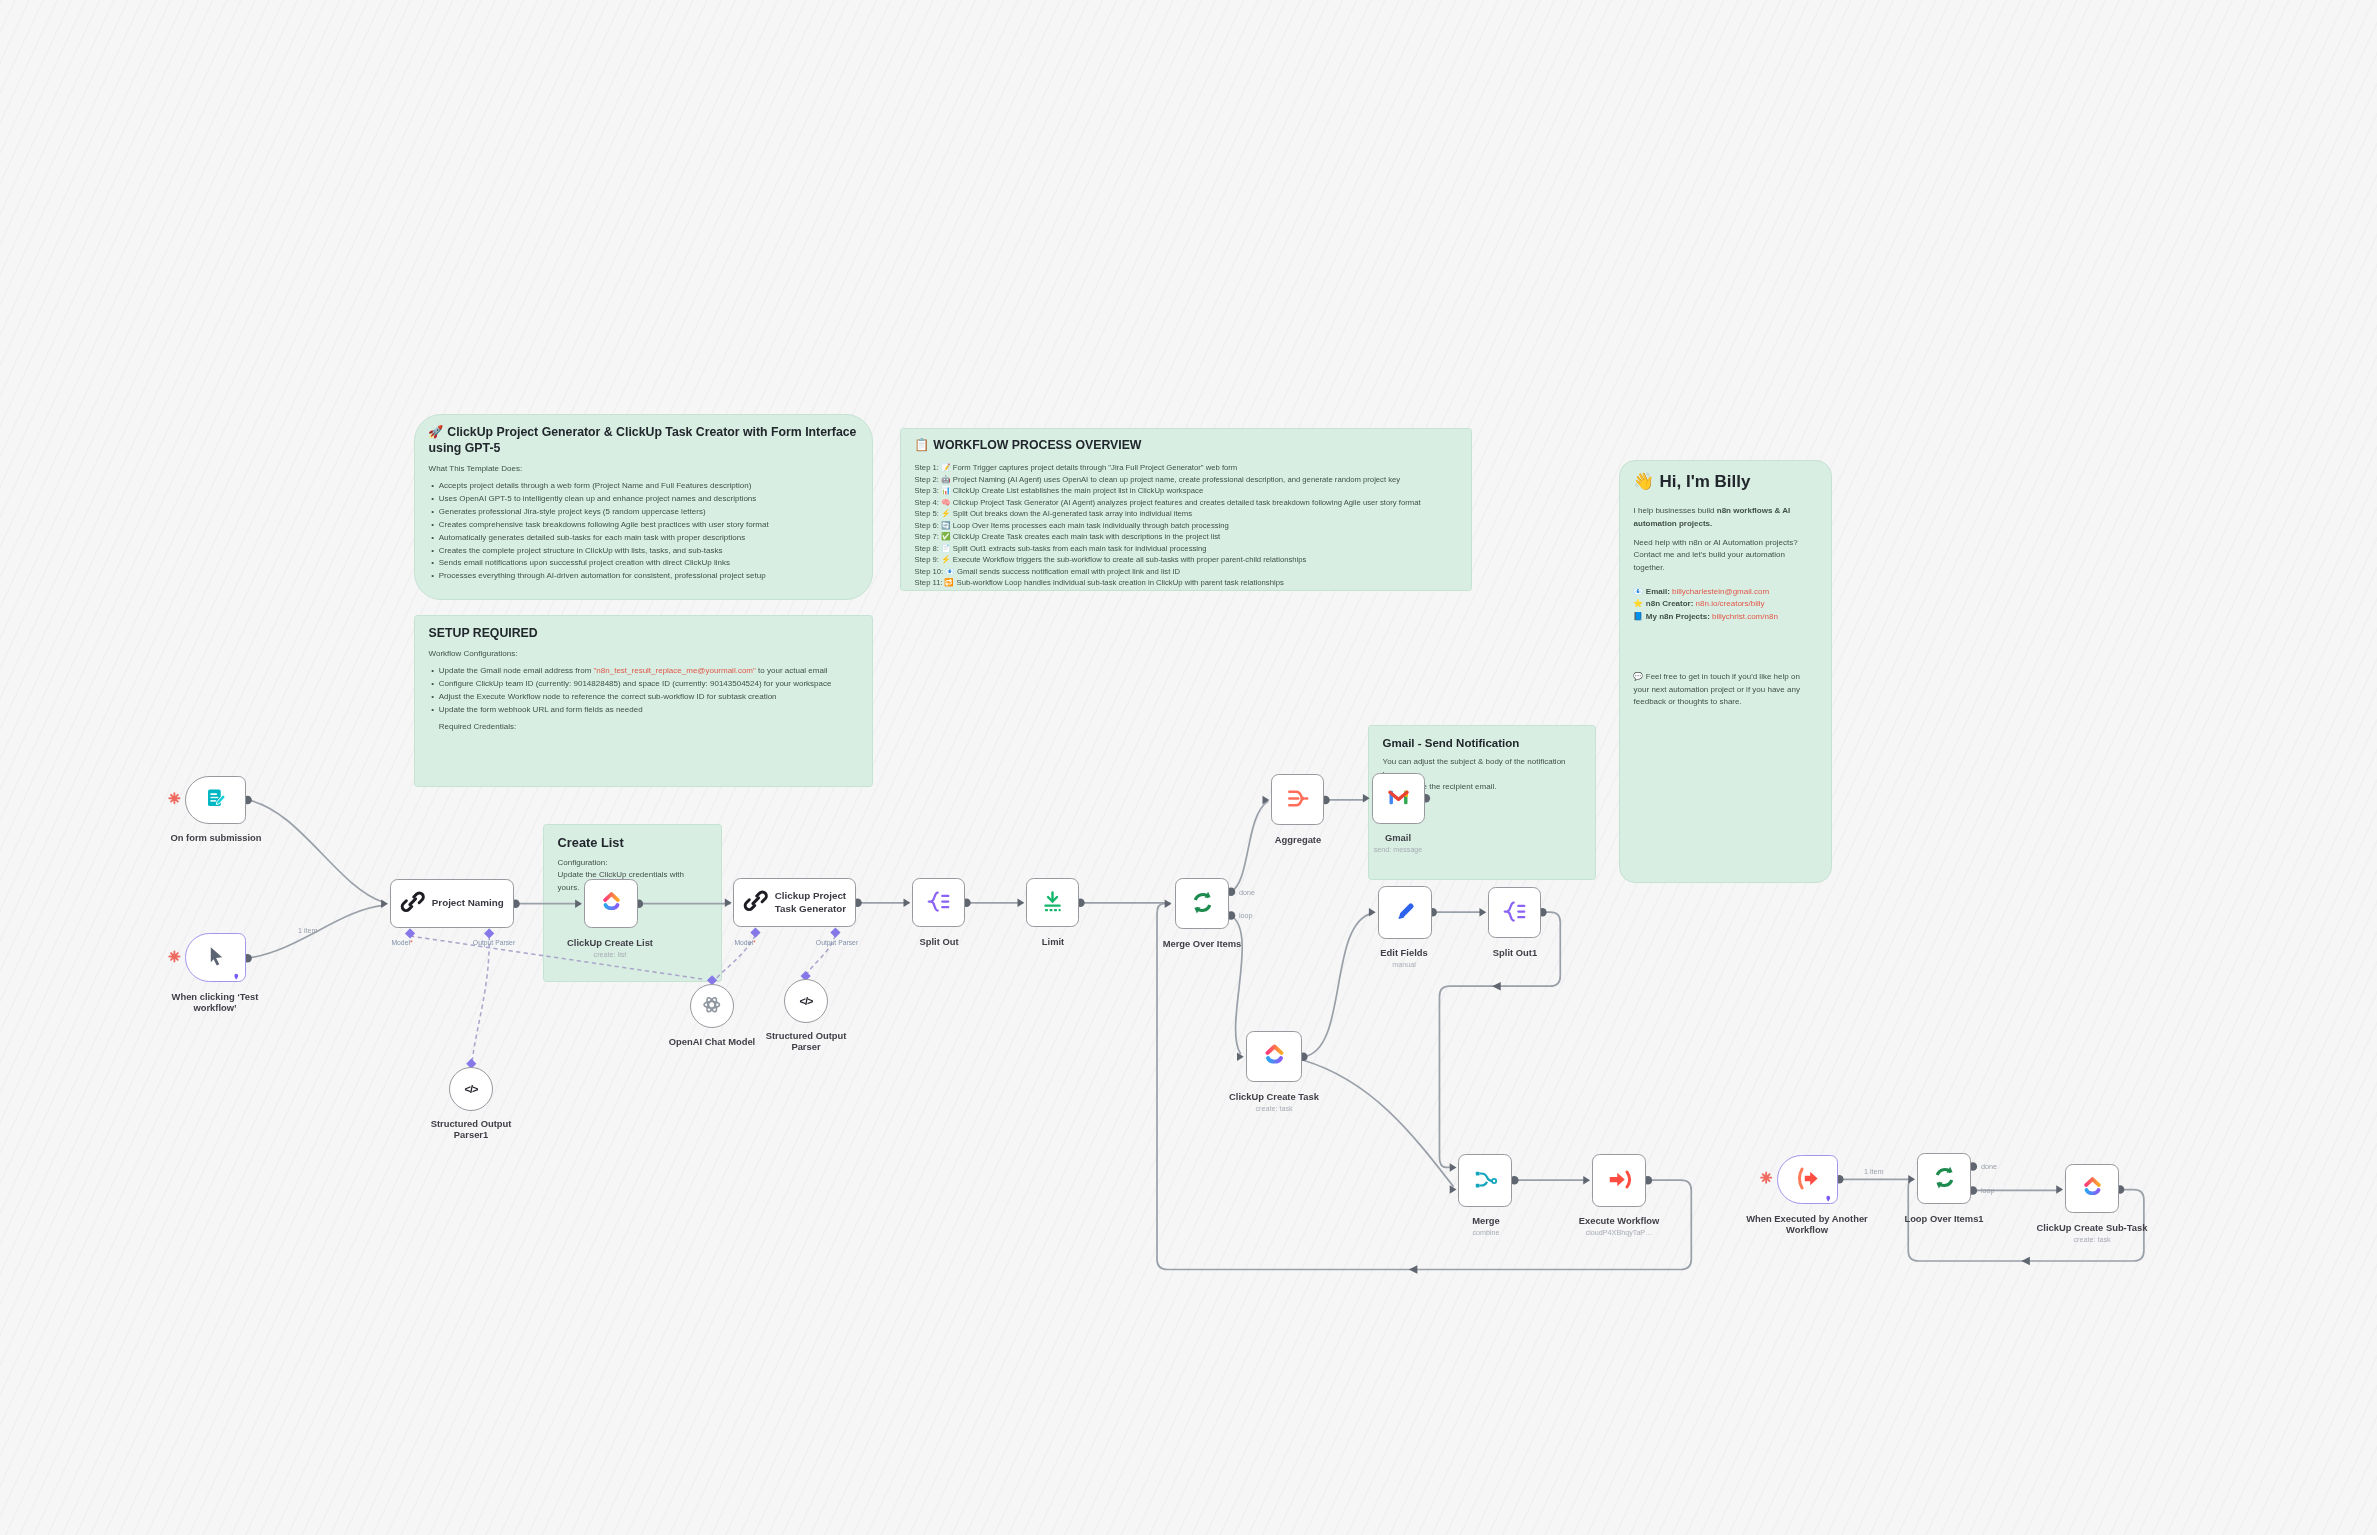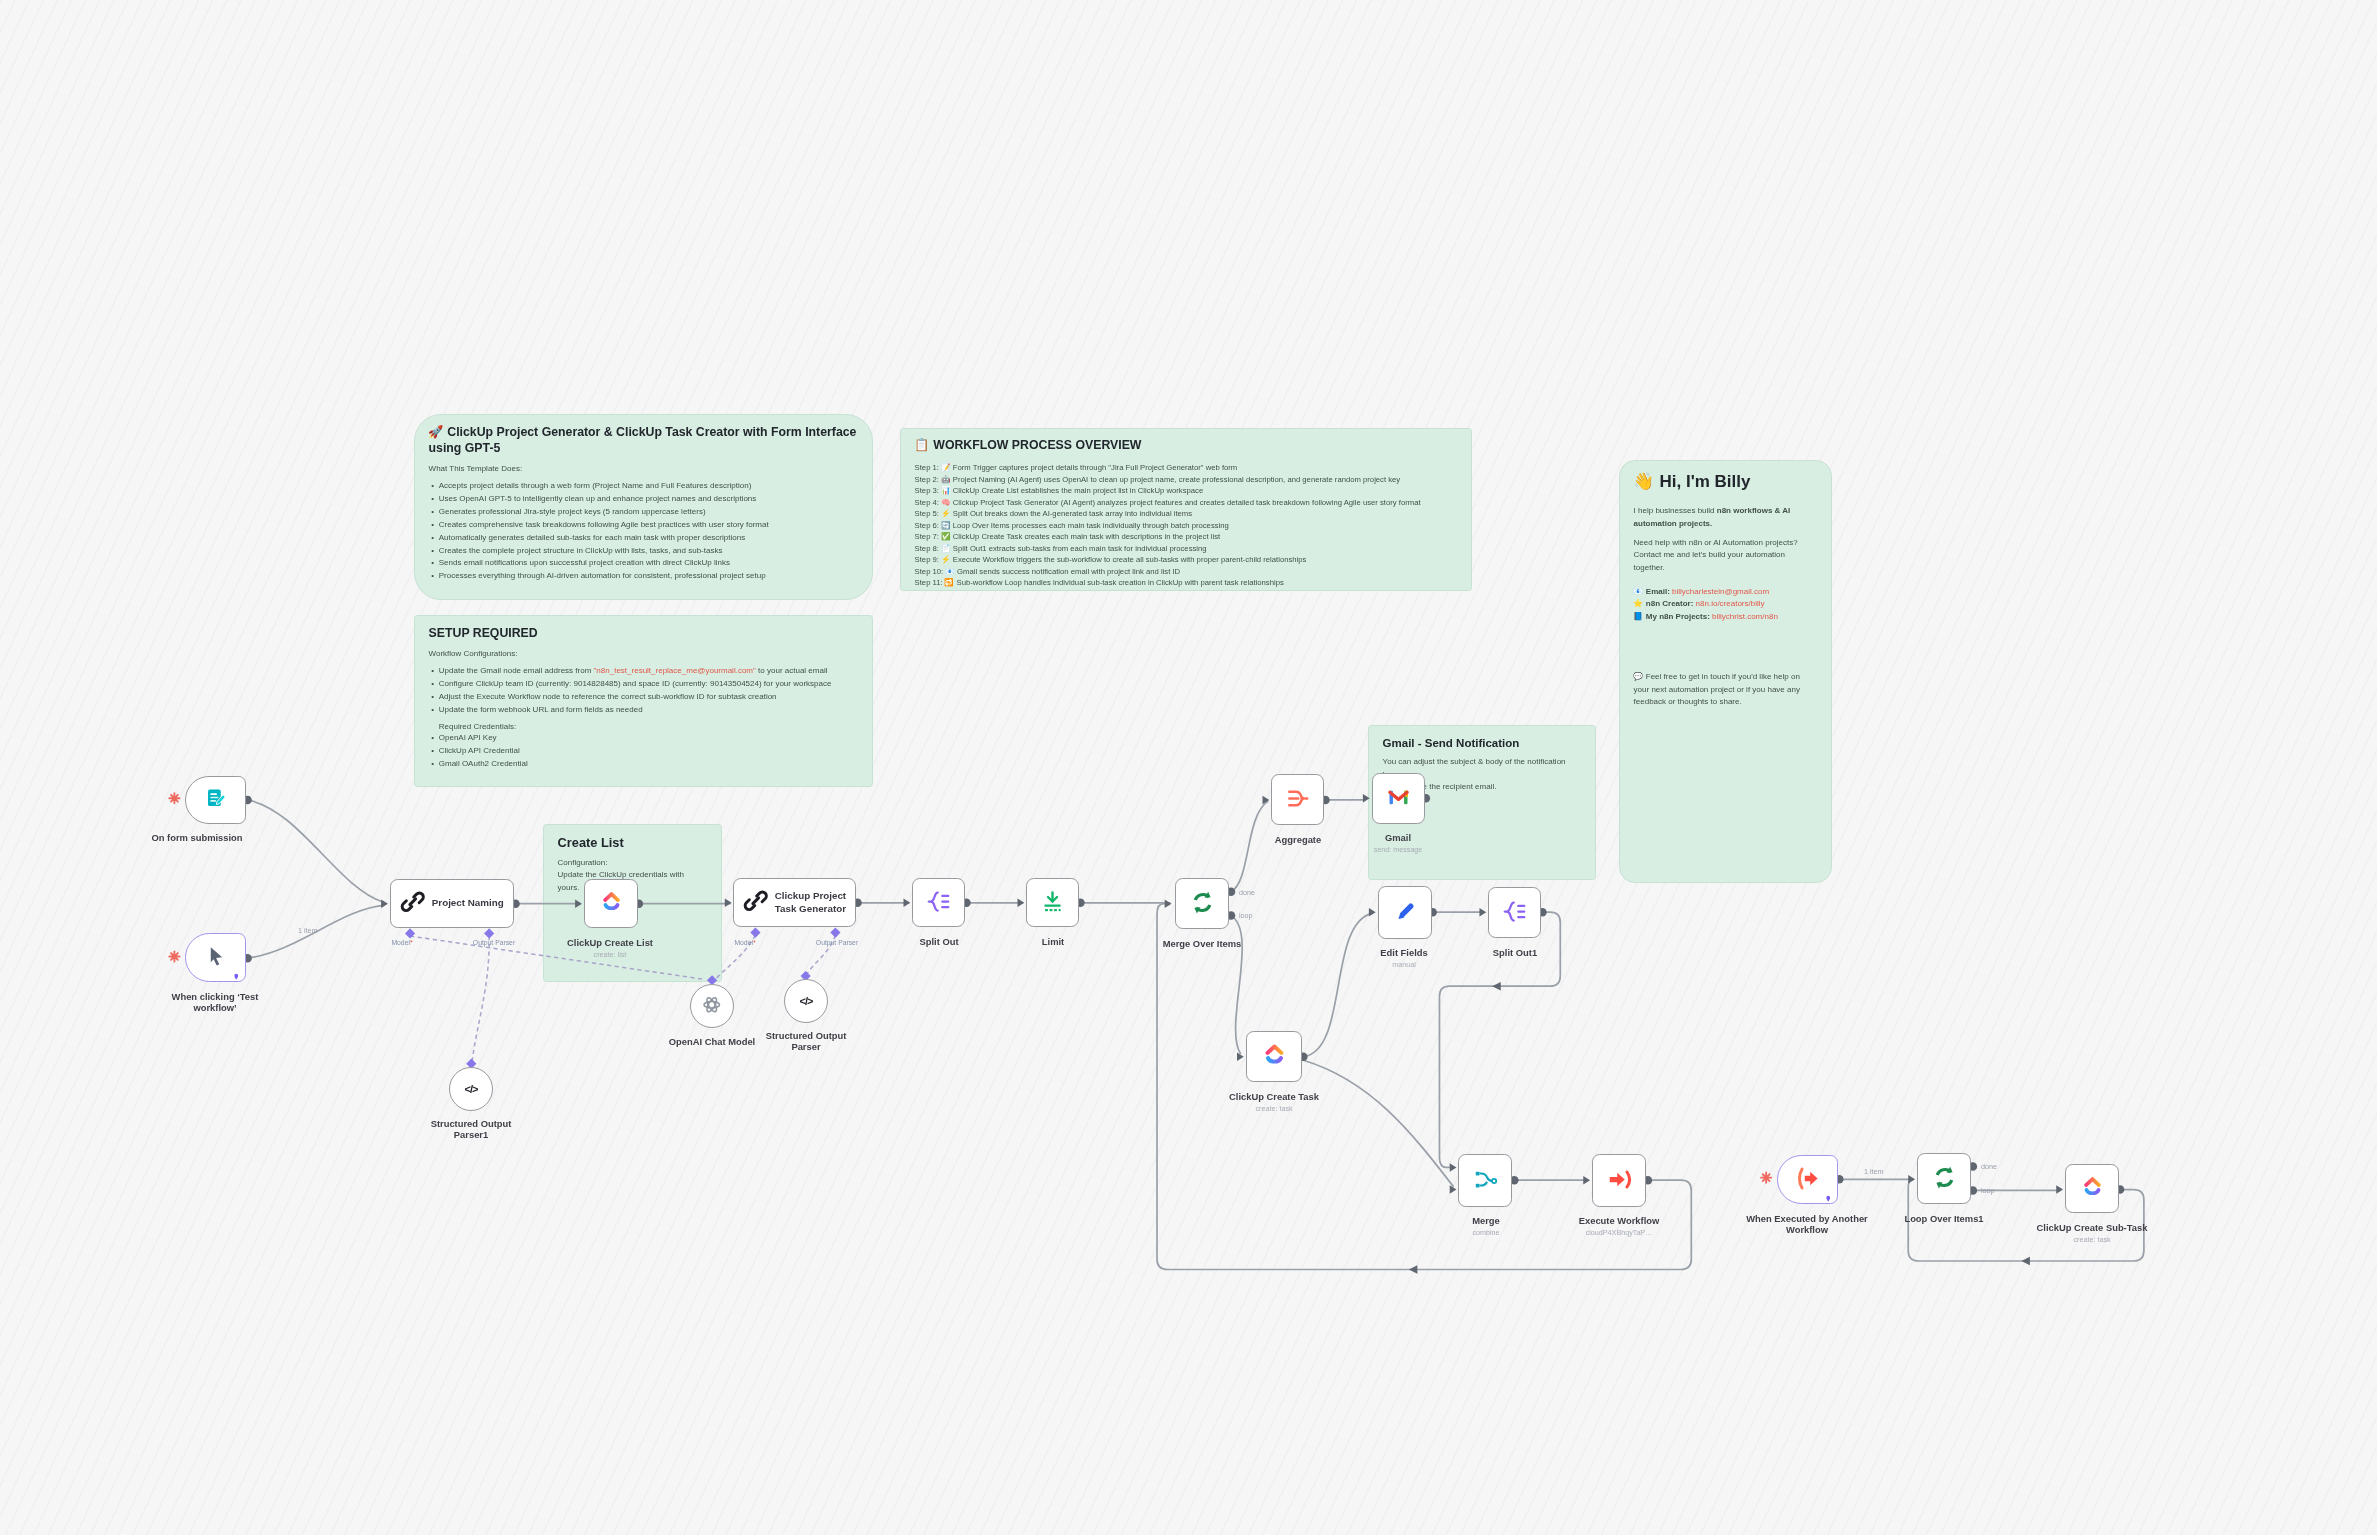--- a/index.html
+++ b/index.html
@@ -74,25 +74,20 @@
   <div class="note" style="left:414px;top:615px;width:459px;height:172px;">
     <div class="nt-title">SETUP REQUIRED</div>
     <div class="nt-sub">Workflow Configurations:</div>
     <div class="bullet"><span>Update the Gmail node email address from </span><span class="red">"n8n_test_result_replace_me@yourmail.com"</span><span> to your actual email</span></div>
     <div>
         <div class="bullet">Configure ClickUp team ID (currently: 9014828485) and space ID (currently: 90143504524) for your workspace</div>
         <div class="bullet">Adjust the Execute Workflow node to reference the correct sub-workflow ID for subtask creation</div>
         <div class="bullet">Update the form webhook URL and form fields as needed</div>
       </div>
     <div class="nt-sub indent" style="margin-bottom:1.7px;">Required Credentials:</div>
-    <div>
-        <div class="bullet">OpenAI API Key</div>
-        <div class="bullet">ClickUp API Credential</div>
-        <div class="bullet">Gmail OAuth2 Credential</div>
-      </div>
   </div>
 
   <div class="note" style="left:900px;top:428px;width:572px;height:163px;padding:8.5px 13.6px;">
     <div class="nt-title" style="margin-bottom:8.5px;">📋 WORKFLOW PROCESS OVERVIEW</div>
     <div>
         <div class="step">Step 1: 📝 Form Trigger captures project details through "Jira Full Project Generator" web form</div>
         <div class="step">Step 2: 🤖 Project Naming (AI Agent) uses OpenAI to clean up project name, create professional description, and generate random project key</div>
         <div class="step">Step 3: 📊 ClickUp Create List establishes the main project list in ClickUp workspace</div>
         <div class="step">Step 4: 🧠 Clickup Project Task Generator (AI Agent) analyzes project features and creates detailed task breakdown following Agile user story format</div>
         <div class="step">Step 5: ⚡ Split Out breaks down the AI-generated task array into individual items</div>
@@ -247,21 +242,21 @@
     <span>
       <svg width="27" height="27" viewBox="0 0 36 36">
           <rect x="8" y="6" width="17" height="22" rx="2.5" fill="#00b6c2"></rect>
           <rect x="11" y="11" width="9" height="2.2" rx="1" fill="#ffffff"></rect>
           <rect x="11" y="15.5" width="11" height="2.2" rx="1" fill="#d9f6f8"></rect>
           <rect x="11" y="20" width="8" height="2.2" rx="1" fill="#d9f6f8"></rect>
           <path d="M20 22 L28 13 L31 16 L23 25 L19 26 Z" fill="#13d0da" stroke="#ffffff" stroke-width="1.2"></path>
         </svg>
     </span>
   </div>
-  <div class="nlabel" style="left:197px;top:832px;">On form submission</div>
+  <div class="nlabel" style="left:216px;top:832px;">On form submission</div>
 
   <div class="node trigger sel" style="left:185px;top:933px;width:61px;height:49px;">
     <span>
       <svg width="25.5" height="25.5" viewBox="0 0 36 36">
           <path d="M11 6 L27 20 L18.5 21.3 L23 30 L19.4 31.8 L15 23 L11 27 Z" fill="#5b6472"></path>
         </svg>
     </span>
     <span class="pin">
       <svg width="8.5" height="8.5" viewBox="0 0 20 20">
           <path d="M10 2 a4.5 4.5 0 014.5 4.5 c0 3.5 -4.5 9 -4.5 9 s-4.5 -5.5 -4.5 -9 A4.5 4.5 0 0110 2 Z" fill="#7a5af8"></path>

